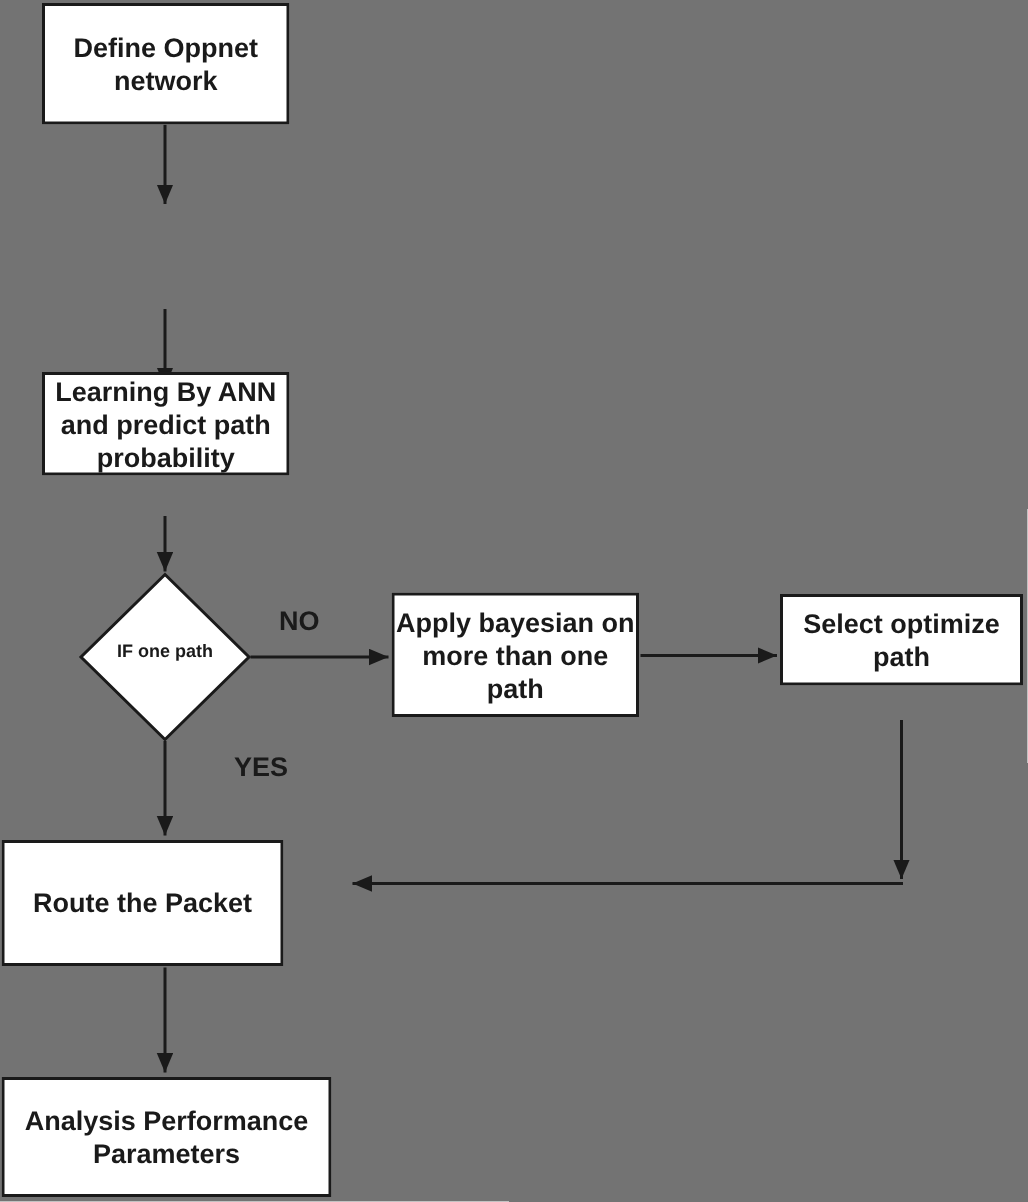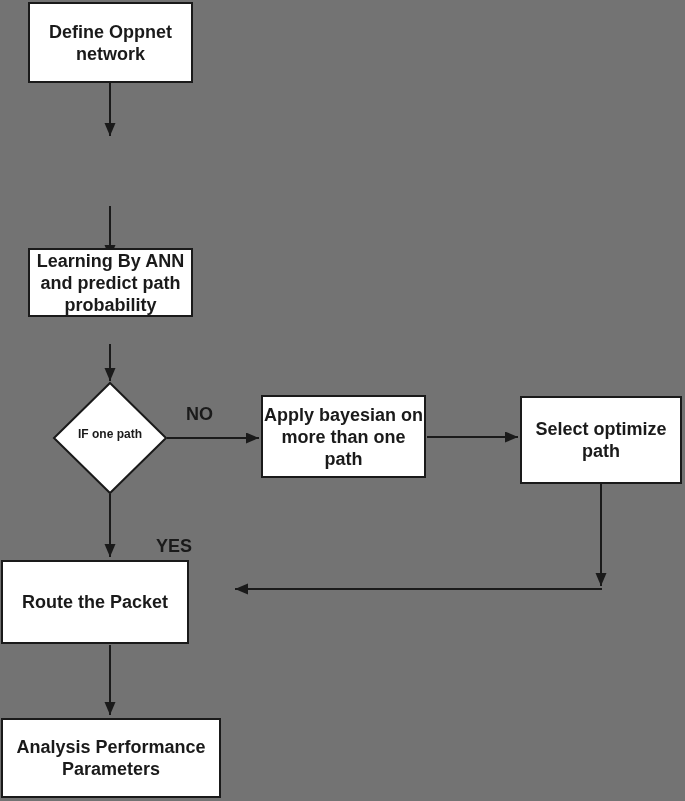--- a/index.html
+++ b/index.html
@@ -51,25 +51,25 @@
     width: 124px;
     text-align: center;
     font-weight: bold;
     font-size: 12px;
     color: #1a1a1a;
   }
   .node-define   { left: 28px;  top: 2px;   width: 165px; height: 81px; }
   .node-collect  { left: 28px;  top: 137px; width: 165px; height: 69px; }
   .node-learning { left: 28px;  top: 248px; width: 165px; height: 69px; }
   .node-apply    { left: 261px; top: 395px; width: 165px; height: 83px; }
-  .node-select   { left: 520px; top: 396px; width: 162px; height: 88px; }
+  .node-select   { left: 520px; top: 396px; width: 162px; height: 61px; }
   .node-route    { left: 1px;   top: 560px; width: 188px; height: 84px; }
   .node-analysis { left: 1px;   top: 718px; width: 220px; height: 80px; }
   .label-no  { left: 186px; top: 404px; width: 42px; }
-  .label-yes { left: 156px; top: 501px; width: 44px; margin-top: 35px; }
+  .label-yes { left: 156px; top: 501px; width: 44px; }
 </style>
 </head>
 <body>
 
 <div id="canvas">
 
   <svg id="edges" viewBox="0 0 685 801" xmlns="http://www.w3.org/2000/svg">
     <defs>
       <marker id="arrow" markerUnits="userSpaceOnUse" markerWidth="14" markerHeight="12" refX="13" refY="5.5" orient="auto">
         <path d="M0,0 L13,5.5 L0,11 Z" fill="#1a1a1a"></path>

